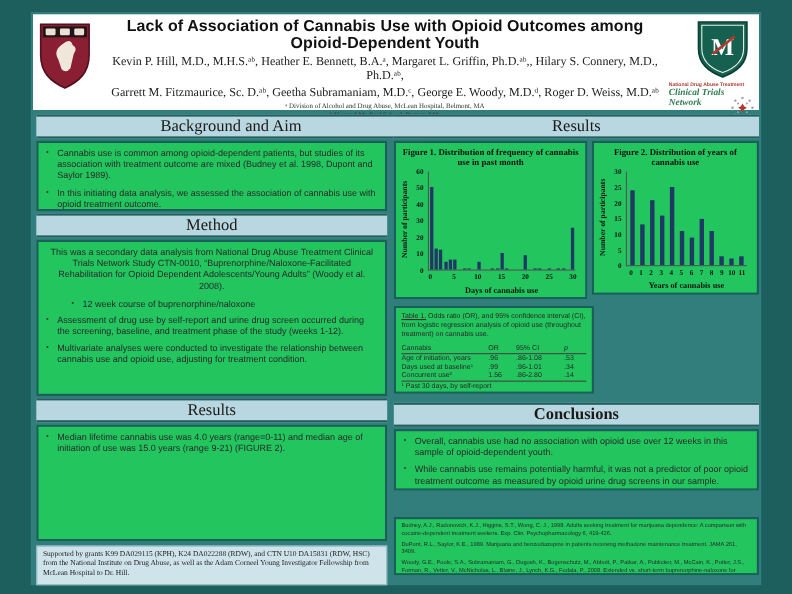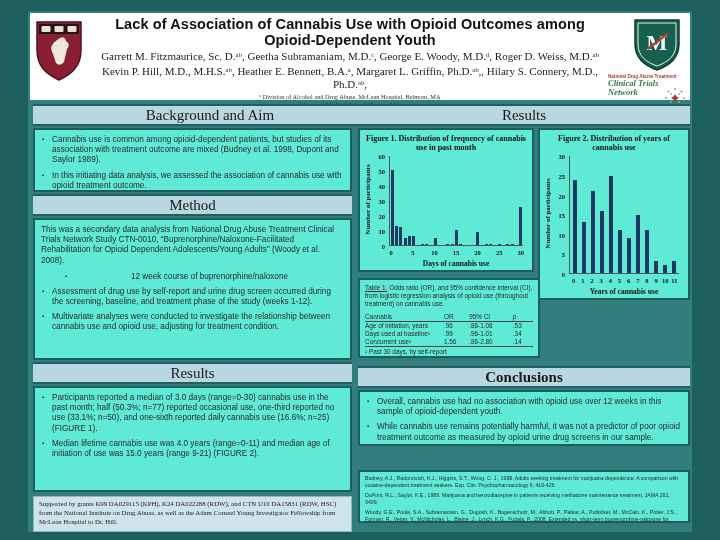--- a/index.html
+++ b/index.html
@@ -18,42 +18,42 @@
   .mclean-shield { position:absolute; right:8px; top:5px; width:50px; height:54px; }
   .ctn-logo { position:absolute; right:4px; top:61px; width:78px; }
   .ctn-line1 { font:bold 4.6px "Liberation Sans", sans-serif; color:#b03a2e; }
   .ctn-line2 { font:italic bold 8.5px "Liberation Serif", serif; color:#2f7d4f; line-height:1.0; }
   .ctn-star { position:absolute; right:0px; top:13px; }
 
   
   .secbar { position:absolute; background:#b9d7e0; border-top:2px solid #205f5d; border-bottom:2px solid #205f5d;
             display:flex; align-items:center; justify-content:center;
             font:15px "Liberation Serif", serif; color:#1a1a1a; }
-  .whitebox { position:absolute; background:#5eead4; border:2px solid #1c5e5c; padding:5px 6px; overflow:hidden;
+  .whitebox { position:absolute; background:#22c55e; border:2px solid #1c5e5c; padding:5px 6px; overflow:hidden;
               font:8.2px "Liberation Sans", sans-serif; color:#2a2a2a; line-height:1.24; }
   .bullet { position:relative; padding-left:11px; margin-bottom:5px; }
   .bullet::before { content:"▪"; position:absolute; left:1px; top:1px; font-size:6px; color:#2a2a2a; }
   .subbullet { position:relative; padding-left:34px; margin-bottom:1px; }
   .subbullet::before { content:"▪"; position:absolute; left:24px; top:1px; font-size:6px; color:#2a2a2a; }
-  .intro { margin-bottom:6px; }
+  .intro { margin-bottom:6px;text-align:center; }
 
   
   .bar-bg      { left:5px;  top:93px;  width:354px; height:22px; }
   .box-bg      { left:5px;  top:117px; width:319px; height:64px; }
   .bar-method  { left:5px;  top:183px; width:319px; height:22px; }
   .box-method  { left:5px;  top:207px; width:319px; height:142px; }
   .bar-resL    { left:5px;  top:351px; width:319px; height:22px; }
   .box-resL    { left:5px;  top:375px; width:319px; height:106px; }
   .footer-box  { position:absolute; left:5px; top:485px; width:319px; height:36px; background:#cfe3ea;
                  border:1px solid #8fb7c2; padding:3px 5px; font:6.8px "Liberation Serif", serif; color:#222; line-height:1.3; }
 
   
   .bar-resR    { left:330px; top:93px;  width:332px; height:22px; }
   .fig1-box    { left:330px; top:117px; width:176px; height:144px; }
-  .fig2-box    { left:510px; top:117px; width:152px; height:172px; }
+  .fig2-box    { left:510px; top:117px; width:152px; height:140px; }
   .table-box   { left:330px; top:267px; width:182px; height:80px; padding:4px 5px; font:6.4px "Liberation Sans", sans-serif; line-height:1.28; }
   .bar-conc    { left:330px; top:355px; width:332px; height:22px;font-weight:bold; }
   .box-conc    { left:330px; top:379px; width:332px; height:56px; }
   .bar-refs    { left:330px; top:437px; width:332px; height:20px; }
   .box-refs    { left:330px; top:459px; width:332px; height:53px; font:5.2px "Liberation Sans", sans-serif; line-height:1.35; padding:3px 5px; }
   .refitem { margin-bottom:3px; }
 
   
   .figure-box { display:flex; flex-direction:column; padding:4px 5px 3px 5px; }
   .fig-title { font:bold 8px "Liberation Serif", serif; text-align:center; color:#111; line-height:1.15; }
@@ -89,22 +89,22 @@
     <svg class="crest" viewBox="0 0 48 62">
       <path d="M2,2 h44 v28 c0,16 -9,24 -22,30 C11,54 2,46 2,30 Z" fill="#8a1f33" stroke="#55101f" stroke-width="1.5"></path>
       <rect x="4" y="4" width="40" height="10" fill="#241414"></rect>
       <rect x="6.5" y="6" width="9" height="6" rx="1" fill="#e9e1d6"></rect>
       <rect x="19.5" y="6" width="9" height="6" rx="1" fill="#e9e1d6"></rect>
       <rect x="32.5" y="6" width="9" height="6" rx="1" fill="#e9e1d6"></rect>
       <path d="M22,20 q7,-6 9,1 q5,3 1,8 l-3,13 q-4,5 -8,1 l-3,-9 q-5,-8 4,-14" fill="#efe7da"></path>
     </svg>
     <div class="head-text">
       <div class="poster-title">Lack of Association of Cannabis Use with Opioid Outcomes among Opioid-Dependent Youth</div>
+      <div class="authors">Kevin P. Hill, M.D., M.H.S.ᵃᵇ, Heather E. Bennett, B.A.ᵃ, Margaret L. Griffin, Ph.D.ᵃᵇ,, Hilary S. Connery, M.D., Ph.D.ᵃᵇ,</div>
       <div class="authors">Garrett M. Fitzmaurice, Sc. D.ᵃᵇ, Geetha Subramaniam, M.D.ᶜ, George E. Woody, M.D.ᵈ, Roger D. Weiss, M.D.ᵃᵇ</div>
-      <div class="authors">Kevin P. Hill, M.D., M.H.S.ᵃᵇ, Heather E. Bennett, B.A.ᵃ, Margaret L. Griffin, Ph.D.ᵃᵇ,, Hilary S. Connery, M.D., Ph.D.ᵃᵇ,</div>
       <div class="affils">
         <div class="affil">ᵃ Division of Alcohol and Drug Abuse, McLean Hospital, Belmont, MA</div>
         <div class="affil">ᵇ Harvard Medical School, Boston, MA</div>
         <div class="affil">ᶜ Center for Clinical Trials Network, National Institute on Drug Abuse, Bethesda, MD</div>
         <div class="affil">ᵈ Department of Psychiatry, Treatment Research Institute, University of Pennsylvania, Philadelphia, PA</div>
       </div>
     </div>
     <svg class="mclean-shield" viewBox="0 0 50 54">
       <path d="M3,2 h44 v24 c0,14 -9,21 -22,26 C12,47 3,40 3,26 Z" fill="#16604f" stroke="#0c4034" stroke-width="1.5"></path>
       <path d="M6,5 h38 v21 c0,12 -8,18 -19,22 C14,44 6,38 6,26 Z" fill="none" stroke="#e8efe9" stroke-width="1"></path>
@@ -140,30 +140,29 @@
   <div class="whitebox box-bg">
     <div class="bullet">Cannabis use is common among opioid-dependent patients, but studies of its association with treatment outcome are mixed (Budney et al. 1998, Dupont and Saylor 1989).</div>
     <div class="bullet">In this initiating data analysis, we assessed the association of cannabis use with opioid treatment outcome.</div>
   </div>
 
   <div class="secbar bar-method">
     <span>Method</span>
   </div>
   <div class="whitebox box-method">
     <div class="intro">This was a secondary data analysis from National Drug Abuse Treatment Clinical Trials Network Study CTN-0010, “Buprenorphine/Naloxone-Facilitated Rehabilitation for Opioid Dependent Adolescents/Young Adults” (Woody et al. 2008).</div>
-    <div class="subbullet" style="margin-bottom:5px;text-align:center;">12 week course of buprenorphine/naloxone</div>
+    <div class="subbullet" style="margin-bottom:5px;">12 week course of buprenorphine/naloxone</div>
     <div class="bullet">Assessment of drug use by self-report and urine drug screen occurred during the screening, baseline, and treatment phase of the study (weeks 1-12).</div>
     <div class="bullet">Multivariate analyses were conducted to investigate the relationship between cannabis use and opioid use, adjusting for treatment condition.</div>
   </div>
 
   <div class="secbar bar-resL">
     <span>Results</span>
   </div>
   <div class="whitebox box-resL">
-    <div class="bullet">Participants reported a median of 3.0 days (range=0-30) cannabis use in the past month; half (50.3%; n=77) reported occasional use, one-third reported no use (33.1%; n=50), and one-sixth reported daily cannabis use (16.6%; n=25) (FIGURE 1).</div>
     <div class="bullet">Median lifetime cannabis use was 4.0 years (range=0-11) and median age of initiation of use was 15.0 years (range 9-21) (FIGURE 2).</div>
 
   </div>
 
   <div class="footer-box">
     <span>Supported by grants K99 DA029115 (KPH), K24 DA022288 (RDW), and CTN U10 DA15831 (RDW, HSC) from the National Institute on Drug Abuse, as well as the Adam Corneel Young Investigator Fellowship from McLean Hospital to Dr. Hill.</span>
   </div>
 
   <div class="secbar bar-resR">
     <span>Results</span>

